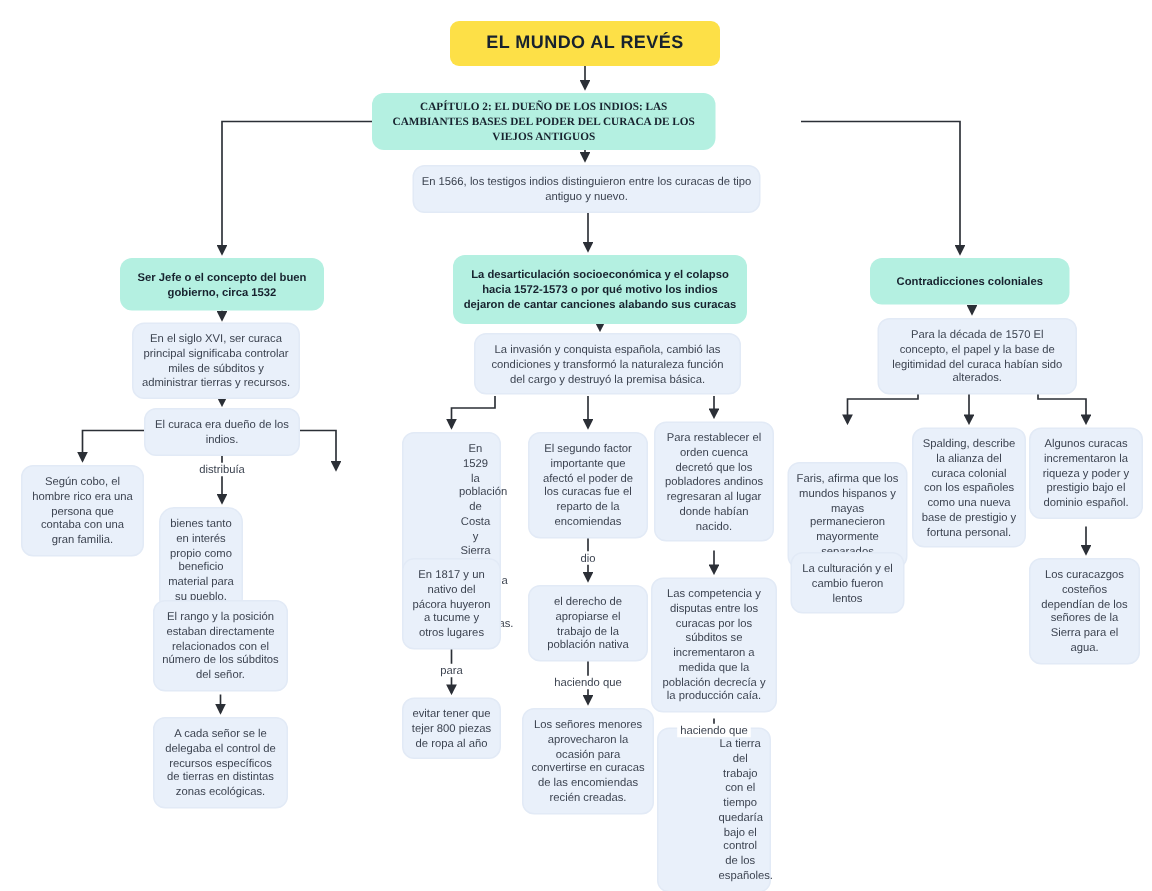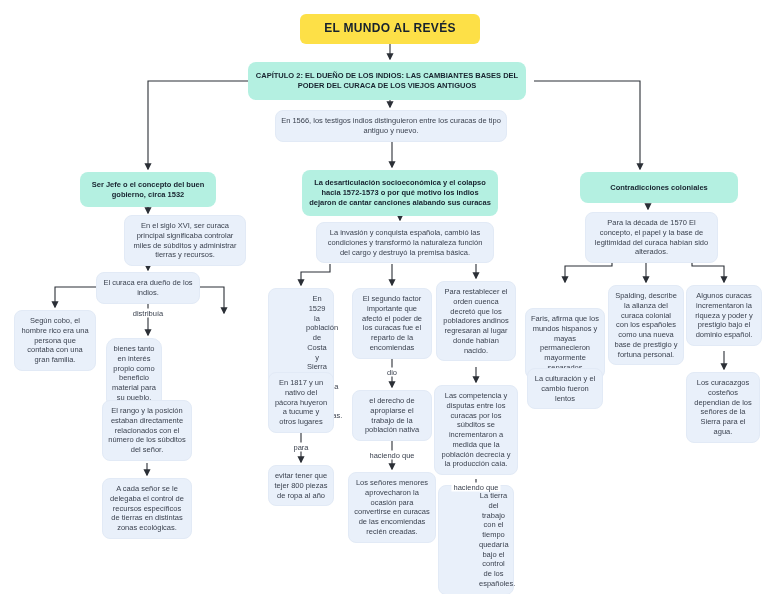--- a/index.html
+++ b/index.html
@@ -112,29 +112,29 @@
       <polyline points="646,258 646,282" marker-end="url(#arrow)"></polyline>
       <polyline points="692,258 692,266 724,266 724,282" marker-end="url(#arrow)"></polyline>
 
       <polyline points="565,349 565,365" marker-end="url(#arrow)"></polyline>
       <polyline points="724,351 724,369" marker-end="url(#arrow)"></polyline>
     </g>
   </svg>
 
   <div class="box title-box" style="left:300px;top:14px;width:180px;height:30px;">EL MUNDO AL REVÉS</div>
 
-  <div class="box head" style="left:248px;top:62px;width:278px;height:38px;">CAPÍTULO 2: EL DUEÑO DE LOS INDIOS: LAS CAMBIANTES BASES DEL PODER DEL CURACA DE LOS VIEJOS ANTIGUOS</div>
+  <div class="box head" style="left:248px;top:62px;width:229px;height:38px;font-family:Liberation Serif, serif;">CAPÍTULO 2: EL DUEÑO DE LOS INDIOS: LAS CAMBIANTES BASES DEL PODER DEL CURACA DE LOS VIEJOS ANTIGUOS</div>
 
   <div class="box node" style="left:275px;top:110px;width:232px;">En 1566, los testigos indios distinguieron entre los curacas de tipo antiguo y nuevo.</div>
 
   <div class="box head" style="left:80px;top:172px;width:136px;height:35px;">Ser Jefe o el concepto del buen gobierno, circa 1532</div>
   <div class="box head" style="left:302px;top:170px;width:196px;height:46px;">La desarticulación socioeconómica y el colapso hacia 1572-1573 o por qué motivo los indios dejaron de cantar canciones alabando sus curacas</div>
-  <div class="box head" style="left:580px;top:172px;width:158px;height:31px;">Contradicciones coloniales</div>
+  <div class="box head" style="left:580px;top:172px;width:133px;height:31px;">Contradicciones coloniales</div>
 
-  <div class="box node" style="left:88px;top:215px;width:122px;margin-left:36px;">En el siglo XVI, ser curaca principal significaba controlar miles de súbditos y administrar tierras y recursos.</div>
+  <div class="box node" style="left:88px;top:215px;width:112px;">En el siglo XVI, ser curaca principal significaba controlar miles de súbditos y administrar tierras y recursos.</div>
   <div class="box node" style="left:96px;top:272px;width:104px;">El curaca era dueño de los indios.</div>
   <div class="box node" style="left:14px;top:310px;width:82px;">Según cobo, el hombre rico era una persona que contaba con una gran familia.</div>
   <div class="box node" style="left:106px;top:338px;width:56px;border-radius:10px;">bienes tanto en interés propio como beneficio material para su pueblo.</div>
   <div class="box node" style="left:102px;top:400px;width:90px;">El rango y la posición estaban directamente relacionados con el número de los súbditos del señor.</div>
   <div class="box node" style="left:102px;top:478px;width:90px;">A cada señor se le delegaba el control de recursos específicos de tierras en distintas zonas ecológicas.</div>
 
   <div class="box node" style="left:316px;top:222px;width:178px;">La invasión y conquista española, cambió las condiciones y transformó la naturaleza función del cargo y destruyó la premisa básica.</div>
   <div class="box node" style="left:268px;top:288px;width:66px;padding-left:37px;">En 1529 la población de Costa y Sierra fue diezmada por las epidemias.</div>
   <div class="box node" style="left:268px;top:372px;width:66px;">En 1817 y un nativo del pácora huyeron a tucume y otros lugares</div>
   <div class="box node" style="left:268px;top:465px;width:66px;">evitar tener que tejer 800 piezas de ropa al año</div>

